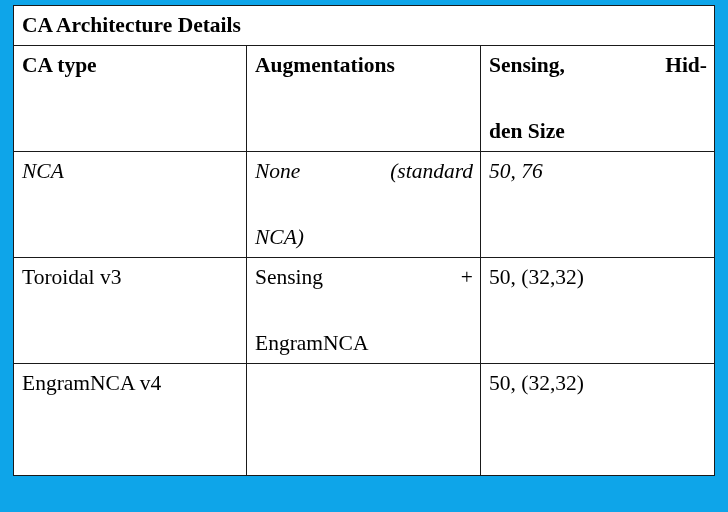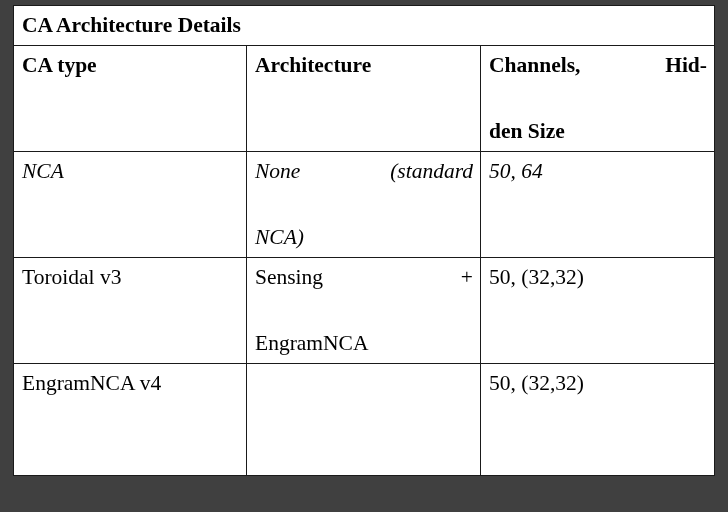--- a/index.html
+++ b/index.html
@@ -12,21 +12,21 @@
     height: 512px;
     overflow: hidden;
     font-family: "Liberation Serif", "DejaVu Serif", serif;
     color: #000000;
   }
 
   .page {
     position: relative;
     width: 728px;
     height: 512px;
-    background: #404040;
+    background: #0ea5e9;
   }
 
   .table-wrap {
     position: absolute;
     left: 13px;
     top: 5px;
     width: 701px;
   }
 
   table.ca-table {
@@ -103,34 +103,34 @@
         <col class="c2">
         <col class="c3">
       </colgroup>
       <tbody>
         <tr>
           <td class="title-cell" colspan="3">CA Architecture Details</td>
         </tr>
 
         <tr>
           <td class="head-cell">CA type</td>
-          <td class="head-cell">Architecture</td>
+          <td class="head-cell">Augmentations</td>
           <td class="head-cell">
-            <span class="stretch-line">Channels, Hid-</span>
+            <span class="stretch-line">Sensing, Hid-</span>
             <span class="last-line">den Size</span>
           </td>
         </tr>
 
         <tr class="r-nca">
           <td class="body-cell">NCA</td>
           <td class="body-cell">
             <span class="stretch-line"><span>None</span> <span>(standard</span></span>
             <span class="last-line">NCA)</span>
           </td>
-          <td class="body-cell">50, 64</td>
+          <td class="body-cell">50, 76</td>
         </tr>
 
 
 
         <tr class="r-v3">
           <td class="body-cell">Toroidal v3</td>
           <td class="body-cell">
             <span class="stretch-line"><span>Sensing</span> <span>+</span></span>
             <span class="last-line">EngramNCA</span>
           </td>

